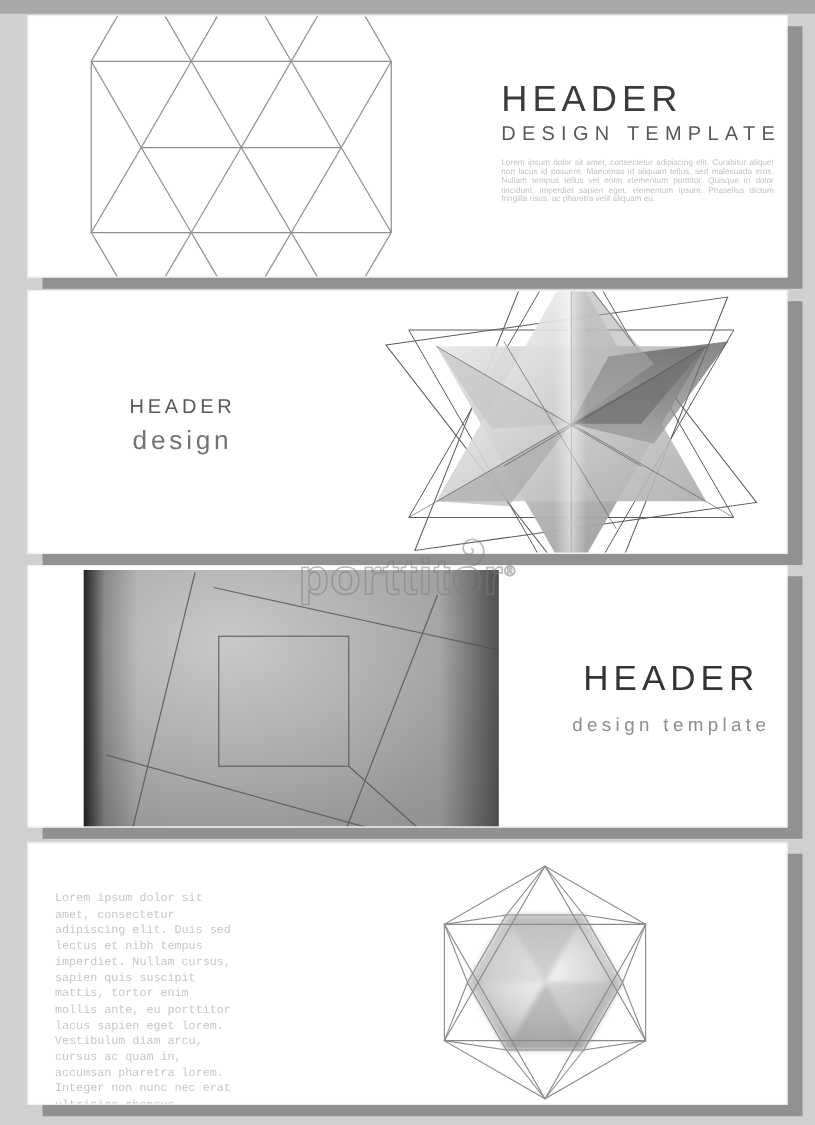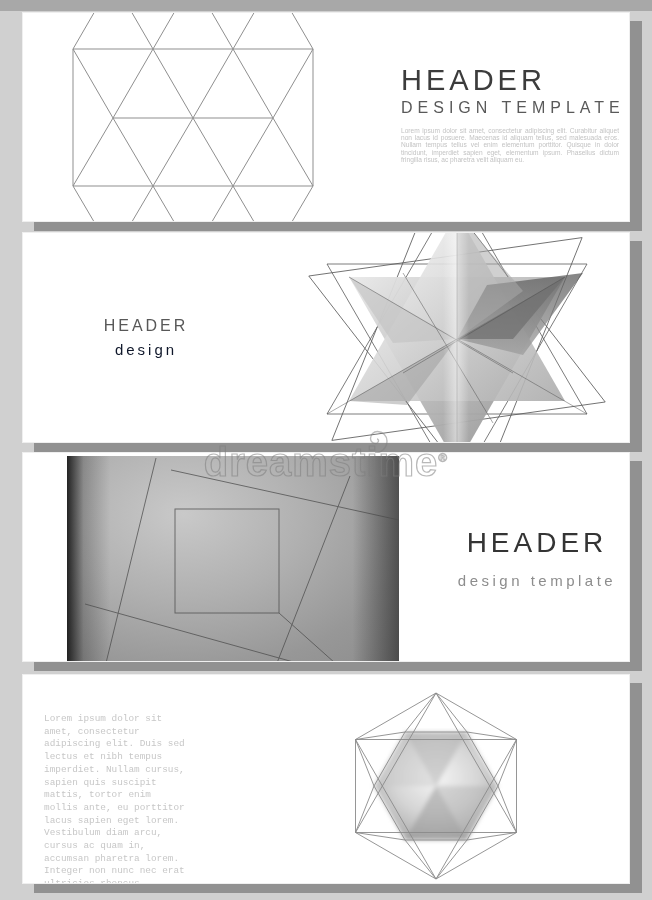--- a/index.html
+++ b/index.html
@@ -19,21 +19,21 @@
   #banner-4{top:674px;font-family:Liberation Mono, monospace;}
   .banner svg{position:absolute;left:0;top:0;}
   
   .b1-text{position:absolute;left:378px;top:52px;width:230px;}
   .b1-title{font-size:29px;font-weight:300;color:#3c3c3c;letter-spacing:4px;line-height:30px;}
   .b1-subtitle{font-size:16px;font-weight:300;color:#595959;letter-spacing:5px;margin-top:4px;}
   .b1-paragraph{margin-top:10px;width:218px;font-size:6.6px;line-height:7.2px;color:#c3c3c3;text-align:justify;}
   
   .b2-text{position:absolute;left:58px;top:84px;width:130px;text-align:center;}
   .b2-title{font-size:16px;font-weight:300;color:#585858;letter-spacing:3px;}
-  .b2-subtitle{font-size:15px;font-weight:300;color:#0f172a;letter-spacing:3px;margin-top:6px;}
+  .b2-subtitle{font-size:21px;font-weight:300;color:#737373;letter-spacing:3px;margin-top:6px;}
   
   .photo{position:absolute;left:44px;top:3px;width:332px;height:207px;
     background:
       linear-gradient(90deg,rgba(20,20,20,.9) 0%,rgba(20,20,20,.25) 5%,rgba(0,0,0,0) 13%),
       linear-gradient(270deg,rgba(20,20,20,.55) 0%,rgba(0,0,0,0) 14%),
       radial-gradient(ellipse at 35% 28%,#c9c9c9 0%,#b0b0b0 40%,#979797 75%,#8d8d8d 100%);
   }
   .b3-text{position:absolute;left:408px;top:74px;width:212px;text-align:center;}
   .b3-title{font-size:28px;font-weight:300;color:#343434;letter-spacing:4px;}
   .b3-subtitle{font-size:15px;font-weight:300;color:#8d8d8d;letter-spacing:3.5px;margin-top:13px;}
@@ -214,16 +214,16 @@
         <line x1="413" y1="204" x2="382" y2="165"></line>
       <line x1="332.5" y1="157.5" x2="382" y2="165"></line>
         <line x1="332.5" y1="157.5" x2="351" y2="111"></line>
       <line x1="332.5" y1="64.5" x2="351" y2="111"></line>
         <line x1="332.5" y1="64.5" x2="382" y2="57"></line>
     </g>
   </svg>
   <div class="b4-paragraph">Lorem ipsum dolor sit amet, consectetur adipiscing elit. Duis sed lectus et nibh tempus imperdiet. Nullam cursus, sapien quis suscipit mattis, tortor enim mollis ante, eu porttitor lacus sapien eget lorem. Vestibulum diam arcu, cursus ac quam in, accumsan pharetra lorem. Integer non nunc nec erat ultricies rhoncus.</div>
 </div>
 
-<div class="watermark"><span>dreamstime</span><sup>®</sup></div>
+<div class="watermark"><span>porttitor</span><sup>®</sup></div>
 <svg class="wm-spiral" width="28" height="28" viewBox="0 0 28 28">
   <path d="M14,14 a1.5,1.5 0 0 1 1.5,1.5 a3,3 0 0 1 -3,3 a5,5 0 0 1 -5,-5 a7,7 0 0 1 7,-7 a9.5,9.5 0 0 1 9.5,9.5 a12,12 0 0 1 -12,12" fill="none" stroke="rgba(125,125,125,0.5)" stroke-width="1.4"></path>
 </svg>
 
 </body></html>

